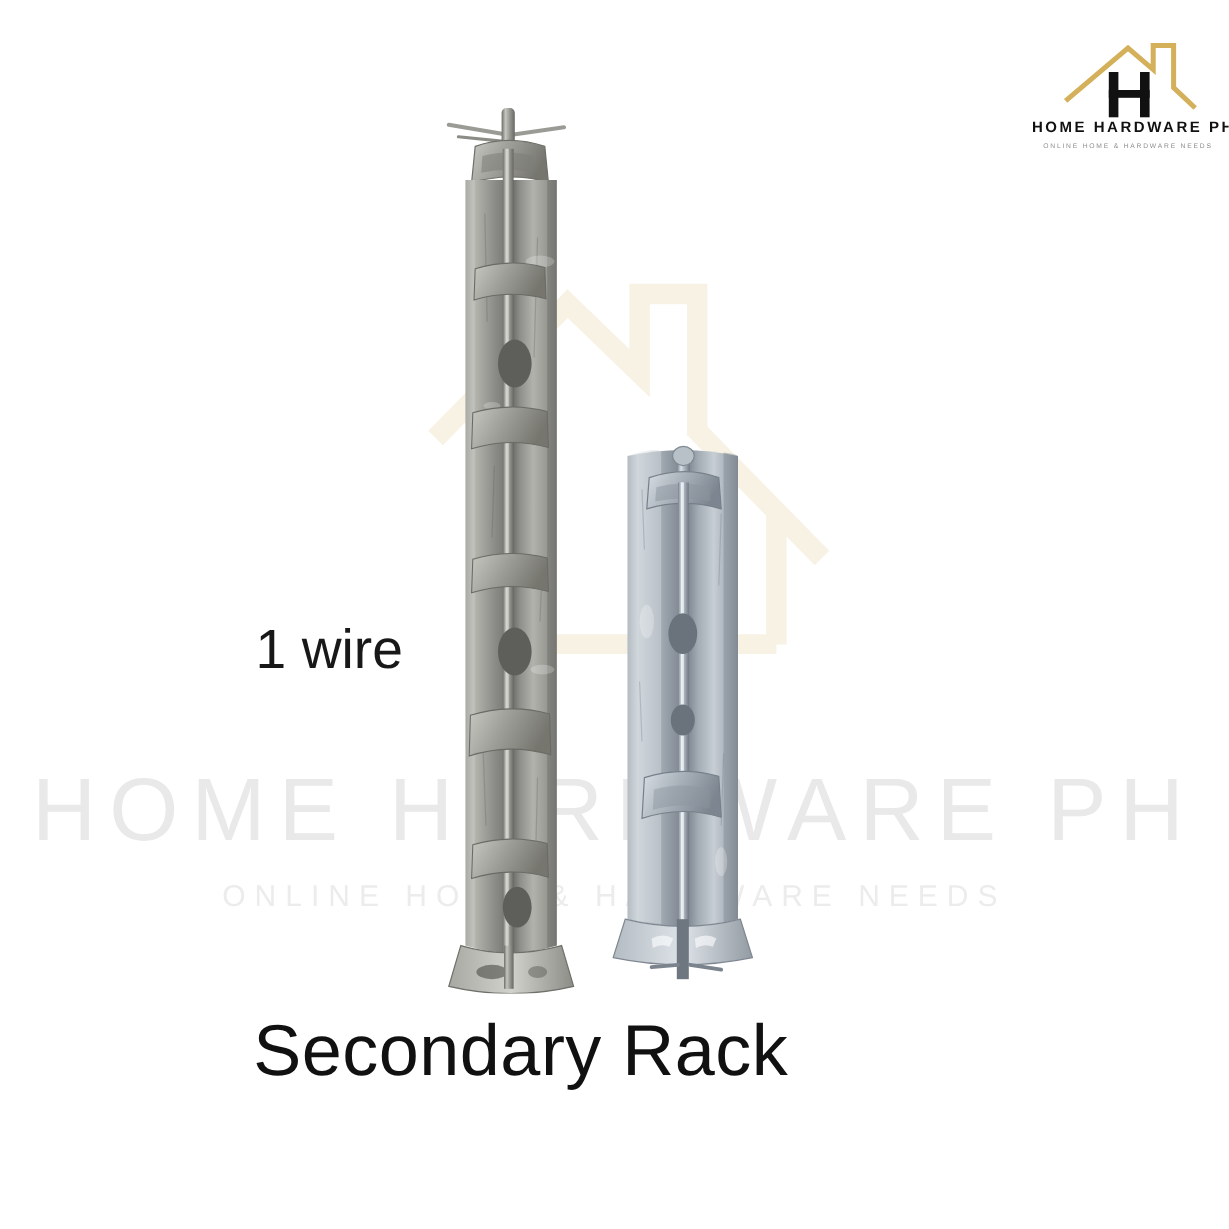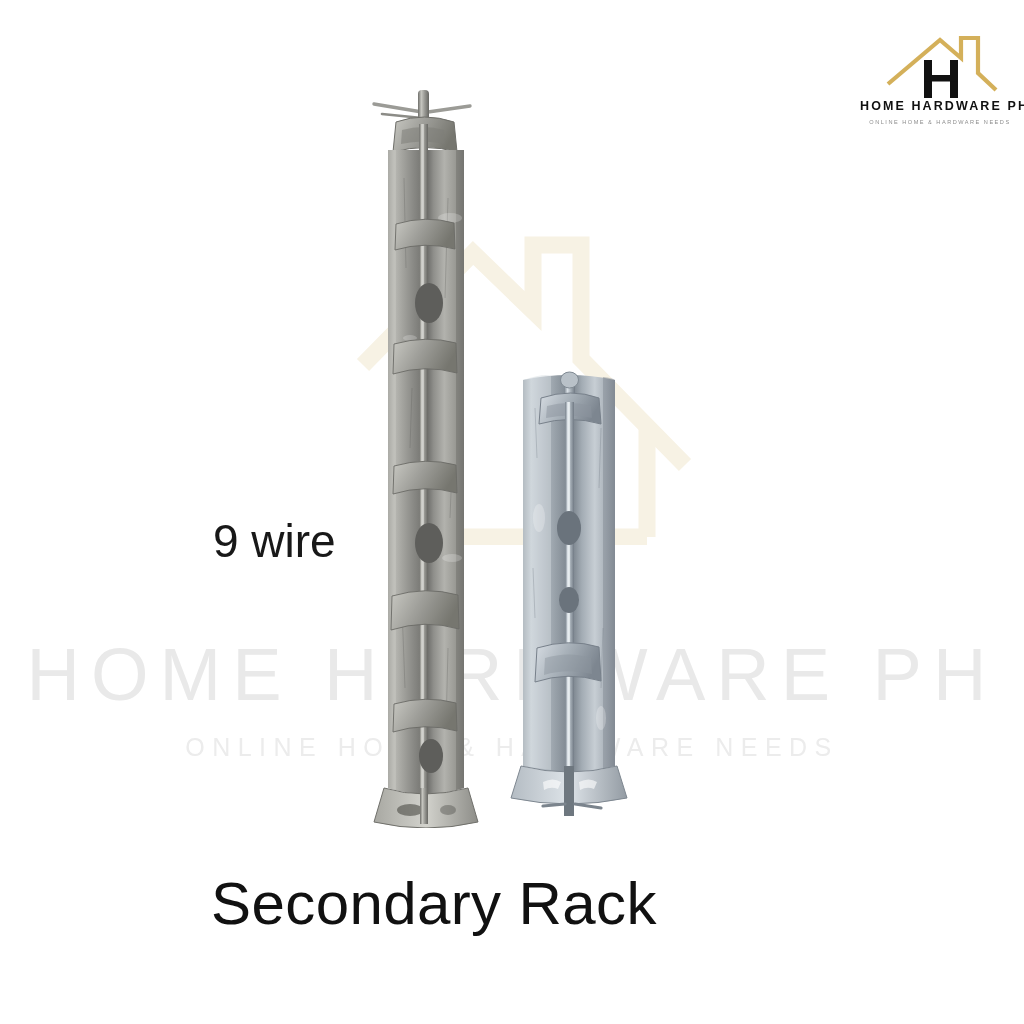--- a/index.html
+++ b/index.html
@@ -95,21 +95,20 @@
   .caption {
     position: absolute;
     left: 0; top: 846px;
     width: 868px;
     text-align: center;
     font-size: 60px;
     font-weight: 400;
     color: #111111;
     letter-spacing: 0.4px;
     line-height: 1;
-    margin-top: 28px;
   }
 
   
   .product { position: absolute; }
   #product-3wire { left: 352px; top: 88px; width: 150px; height: 740px; }
   #product-2wire { left: 505px; top: 368px; width: 130px; height: 462px; }
   .product svg { display: block; width: 100%; height: 100%; }
 </style>
 </head>
 <body>
@@ -279,21 +278,21 @@
 
       <path d="M16 398 Q64 410 112 398 L122 430 Q64 442 6 430 Z" fill="url(#g2plate)" stroke="#7e8790" stroke-width="1"></path>
       <path d="M38 414 q10 -5 18 0 l-3 7 q-7 -3 -14 1 z" fill="#ffffff" opacity="0.6"></path>
       <path d="M74 414 q10 -5 18 0 l-3 7 q-7 -3 -14 1 z" fill="#ffffff" opacity="0.6"></path>
 
       <rect x="59" y="398" width="10" height="50" fill="#6e777f"></rect>
       <path d="M38 438 L60 436 M70 436 L96 440" stroke="#7b848d" stroke-width="3.2" stroke-linecap="round" fill="none"></path>
     </svg>
   </div>
 
-  <div class="label" id="label-3wire">9 wire</div>
+  <div class="label" id="label-3wire">1 wire</div>
 
   <div class="caption">Secondary Rack</div>
 
   <div class="logo">
     <div class="logo-mark">
       <svg viewBox="0 0 160 72" xmlns="http://www.w3.org/2000/svg">
 
         <polyline points="28,58 80,14 101,32 101,12 118,12 118,47 136,64" fill="none" stroke="#d4b05a" stroke-width="4.2" stroke-linejoin="miter" stroke-linecap="butt"></polyline>
 
         <rect x="64" y="34" width="8" height="38" fill="#111111"></rect>

